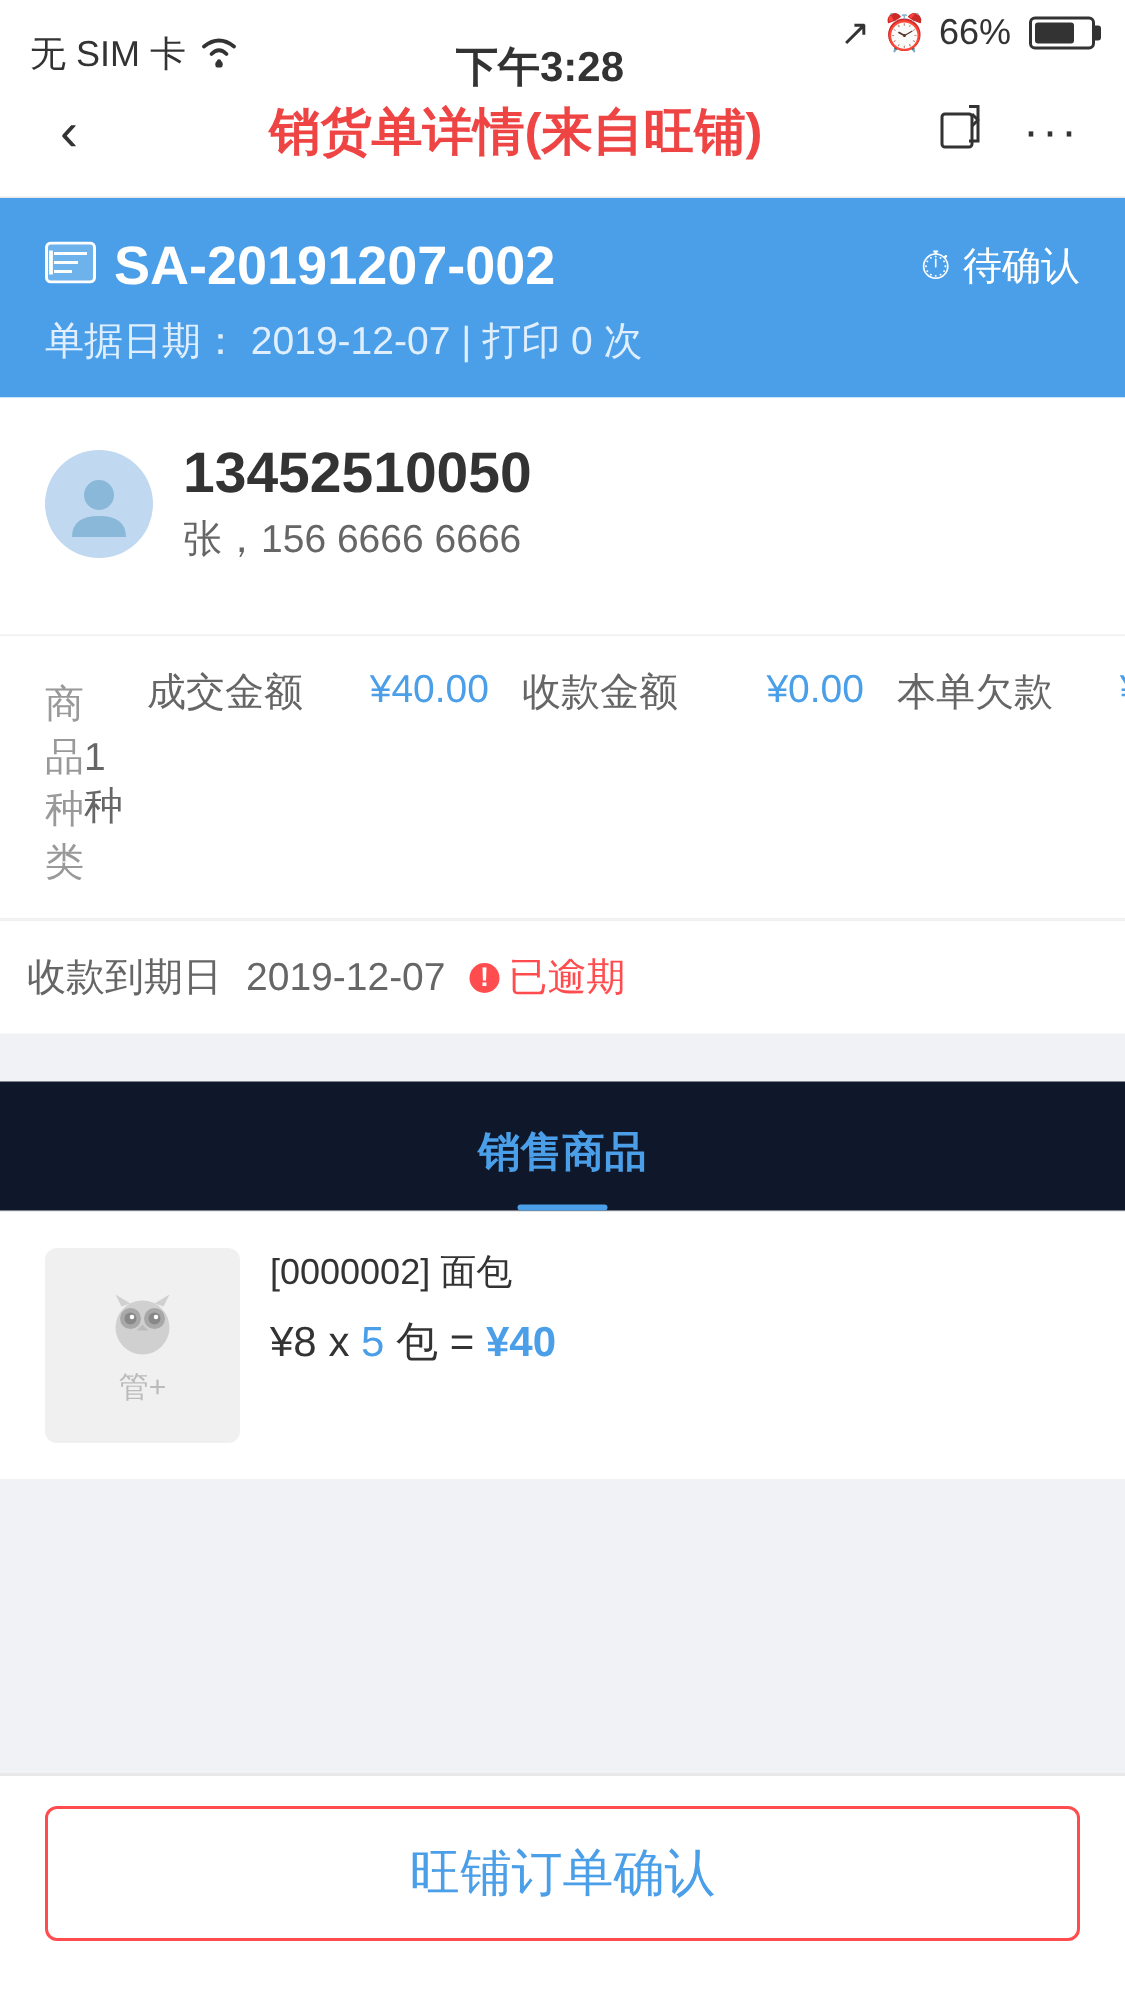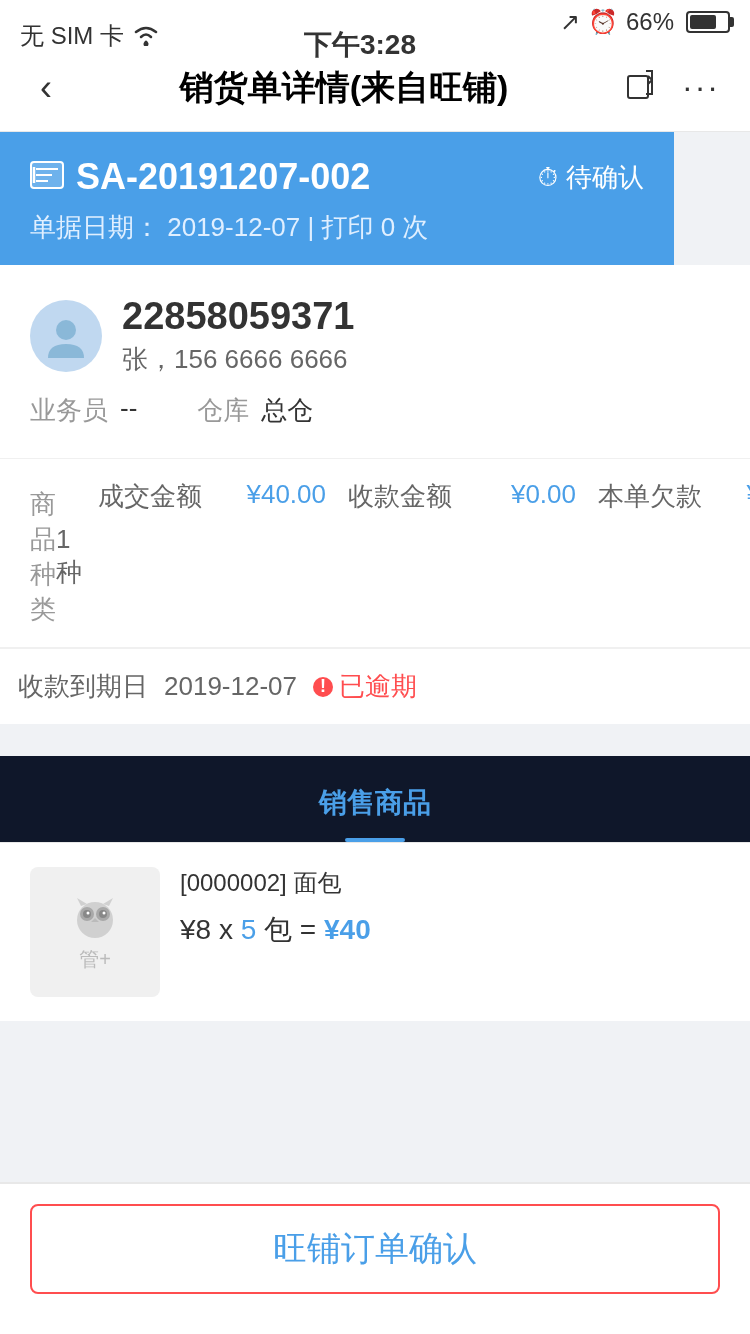--- a/index.html
+++ b/index.html
@@ -87,40 +87,40 @@
     }
     .nav-back {
       font-size: 36px;
       color: #333;
       cursor: pointer;
       padding: 10px;
     }
     .nav-title {
       font-size: 34px;
       font-weight: 600;
-      color: #000000;
+      color: #ef4444;
     }
     .nav-actions {
       display: flex;
       align-items: center;
       gap: 24px;
     }
     .nav-share-icon {
       font-size: 32px;
       color: #333;
     }
     .nav-more-icon {
       font-size: 32px;
       color: #333;
       letter-spacing: 2px;
     }
 
     
     .order-header {
-      width: 674px;
+      width: 750px;
       background: #4a9fe8;
       padding: 24px 30px 20px;
     }
     .order-id-row {
       display: flex;
       align-items: center;
       justify-content: space-between;
       margin-bottom: 12px;
     }
     .order-id {
@@ -466,32 +466,22 @@
 <div class="card">
   <div class="customer-section">
     <div class="customer-top">
       <div class="customer-avatar">
         <svg width="44" height="44" viewBox="0 0 44 44" fill="none">
           <circle cx="22" cy="16" r="10" fill="#8ab8d8"></circle>
           <path d="M4 44 Q4 30 22 30 Q40 30 40 44" fill="#8ab8d8"></path>
         </svg>
       </div>
       <div>
-        <div class="customer-phone">22858059371</div>
+        <div class="customer-phone">13452510050</div>
         <div class="customer-name">张，156 6666 6666</div>
-      </div>
-    </div>
-    <div class="customer-meta">
-      <div class="meta-item">
-        <span class="meta-label">业务员</span>
-        <span class="meta-value">--</span>
-      </div>
-      <div class="meta-item">
-        <span class="meta-label">仓库</span>
-        <span class="meta-value">总仓</span>
       </div>
     </div>
   </div>
 
   <div class="thin-divider"></div>
 
   <div class="summary-section">
     <div class="summary-left">
       <span class="summary-label">商品种类</span>
       <span>1种</span>

